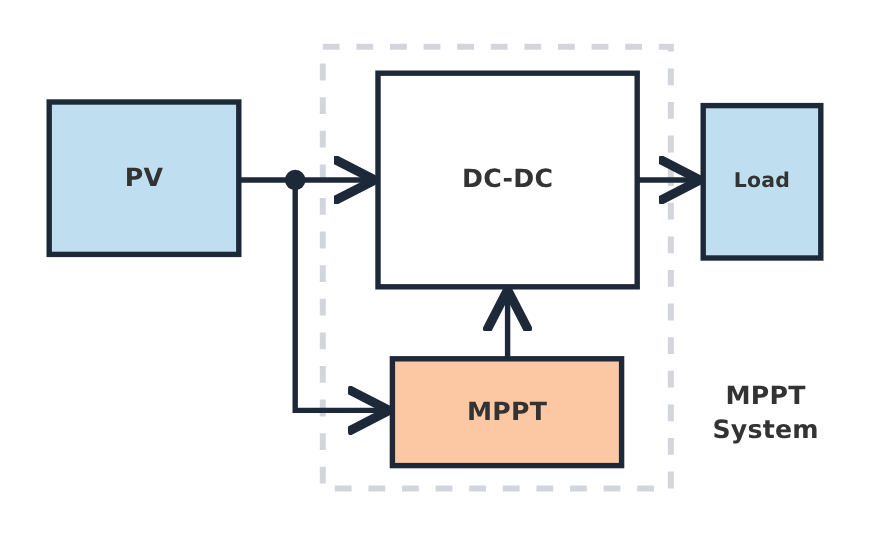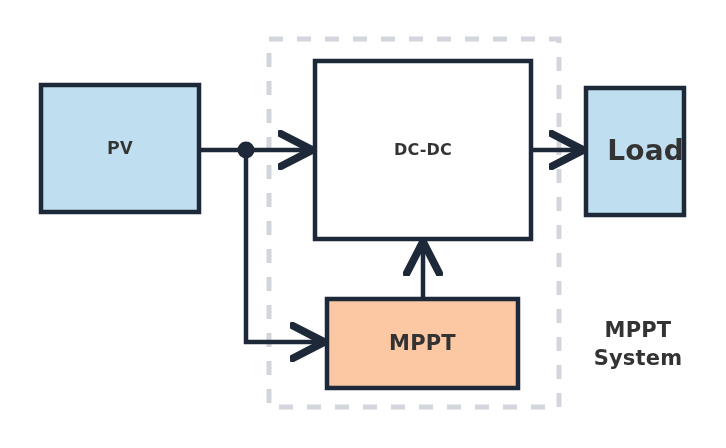--- a/index.html
+++ b/index.html
@@ -33,23 +33,23 @@
     text-align: center;
     color: #333333;
     font-weight: 600;
     letter-spacing: 0.2px;
     line-height: 1.32;
     pointer-events: none;
     font-family: "DejaVu Sans", "Liberation Sans", sans-serif;
   }
   .node-label span { display: block; white-space: nowrap; }
 
-  #label-pv-array      { left: 41px;  top: 85px;  width: 158px; height: 127px; font-size: 21px; font-family: Liberation Mono, monospace; }
-  #label-dcdc          { left: 315px; top: 61px;  width: 216px; height: 178px; font-size: 16px; }
-  #label-load          { left: 586px; top: 88px;  width: 98px;  height: 127px; font-size: 28px; align-items: flex-end; }
+  #label-pv-array      { left: 41px;  top: 85px;  width: 158px; height: 127px; font-size: 21px; }
+  #label-dcdc          { left: 315px; top: 61px;  width: 216px; height: 178px; font-size: 21px; }
+  #label-load          { left: 586px; top: 88px;  width: 98px;  height: 127px; font-size: 17px; }
   #label-mppt-ctrl     { left: 327px; top: 299px; width: 191px; height: 89px;  font-size: 21px; }
   #label-mppt-system   { left: 572px; top: 303px; width: 132px; height: 84px;  font-size: 21px; }
 </style>
 </head>
 <body>
 
 <div id="canvas">
 
   <svg id="diagram-svg" viewBox="0 0 726 448">
     <defs>

